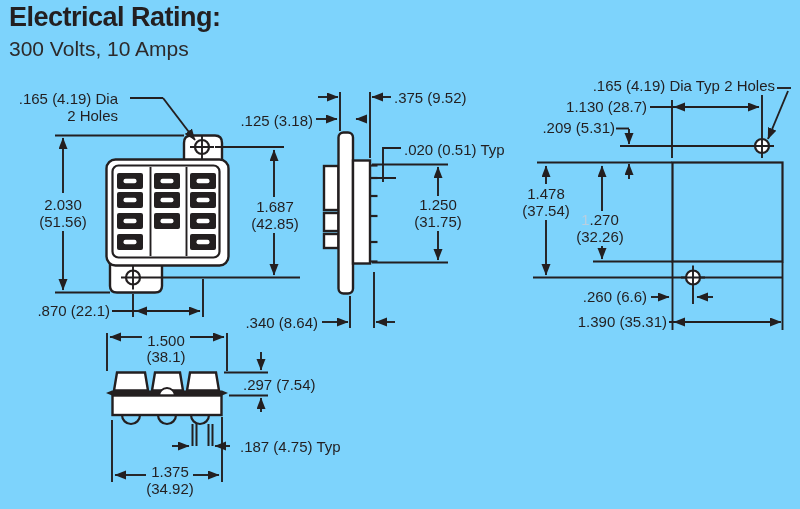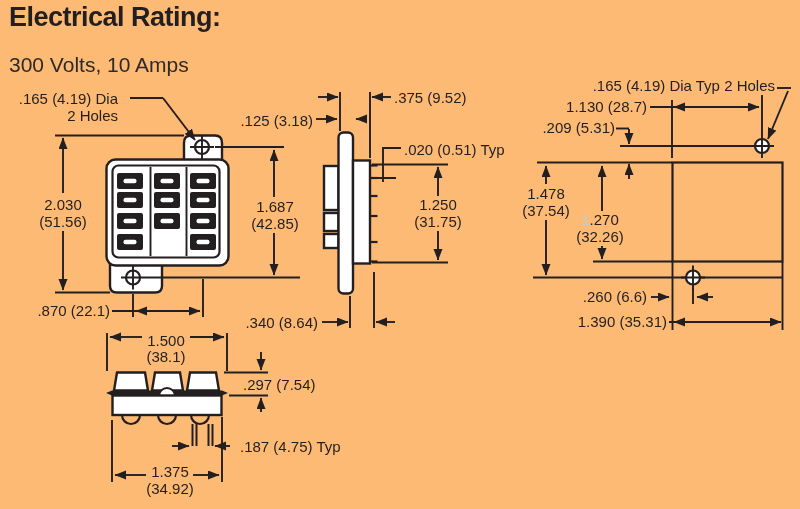--- a/index.html
+++ b/index.html
@@ -1,21 +1,21 @@
 <!DOCTYPE html>
 <html><head>
 <meta charset="utf-8">
 <style>
   html,body{margin:0;padding:0;background:#fff;}
-  .page{position:relative;width:800px;height:509px;background:#fdba74;overflow:hidden;
+  .page{position:relative;width:800px;height:509px;background:#7dd3fc;overflow:hidden;
         font-family:"Liberation Sans",sans-serif;color:#231f20;}
   .hdr{position:absolute;left:9px;top:2px;}
   .hdr h1{margin:0;font-size:27px;font-weight:bold;letter-spacing:-0.5px;color:#231f20;
           font-family:"Liberation Sans",sans-serif;}
-  .hdr p{margin:20px 0 0 0;font-size:21px;color:#2d2a2b;font-family:"Liberation Sans",sans-serif;}
+  .hdr p{margin:4px 0 0 0;font-size:21px;color:#2d2a2b;font-family:"Liberation Sans",sans-serif;}
   svg{position:absolute;left:0;top:0;}
   .ol{stroke:#231f20;stroke-width:2.4;fill:#ffffff;}         
   .on{stroke:#231f20;stroke-width:2.2;fill:none;}            
   .dk{fill:#231f20;stroke:none;}                             
   .dl{stroke:#231f20;stroke-width:1.9;fill:none;}            
   .lbl{font-family:"Liberation Sans",sans-serif;font-size:15px;fill:#231f20;}
   .mid{text-anchor:middle;} .end{text-anchor:end;}
   .faint{fill:#b9cfe0;}
 </style>
 </head>

